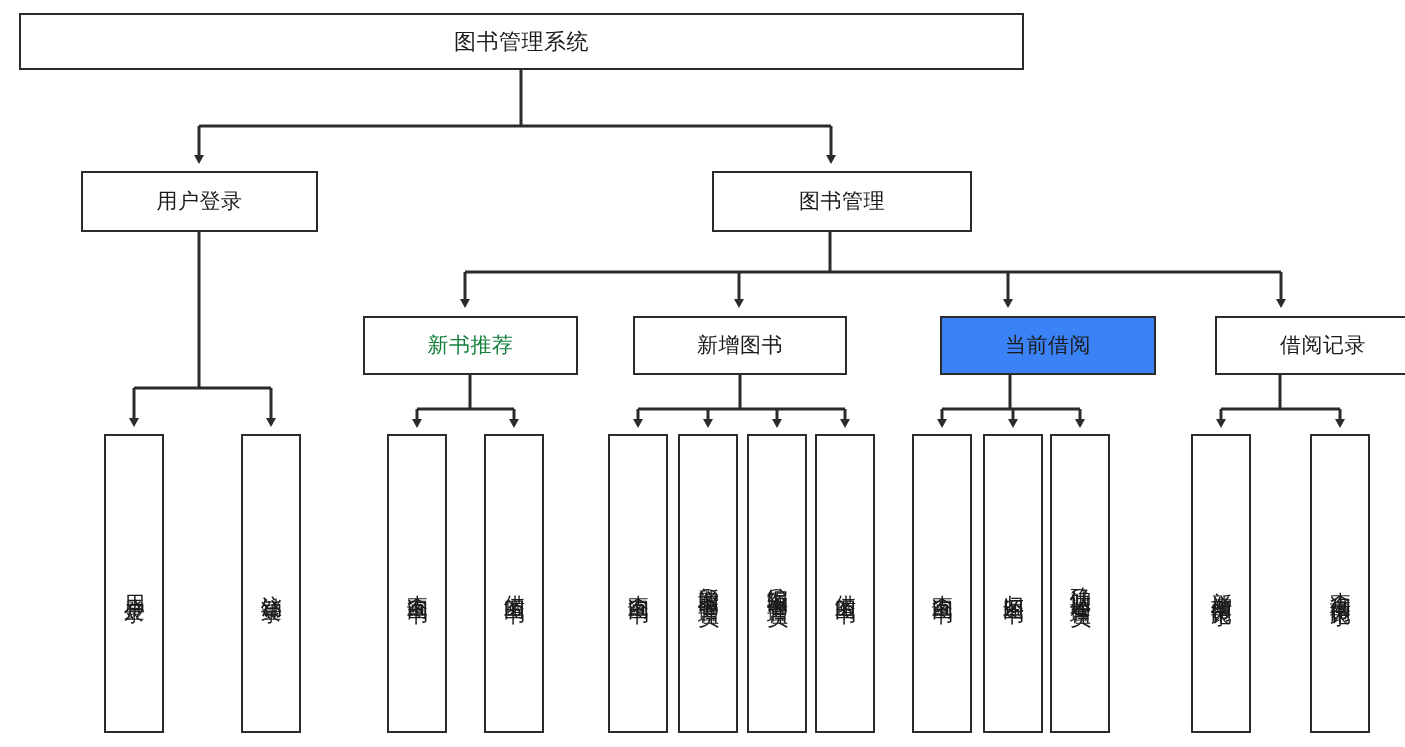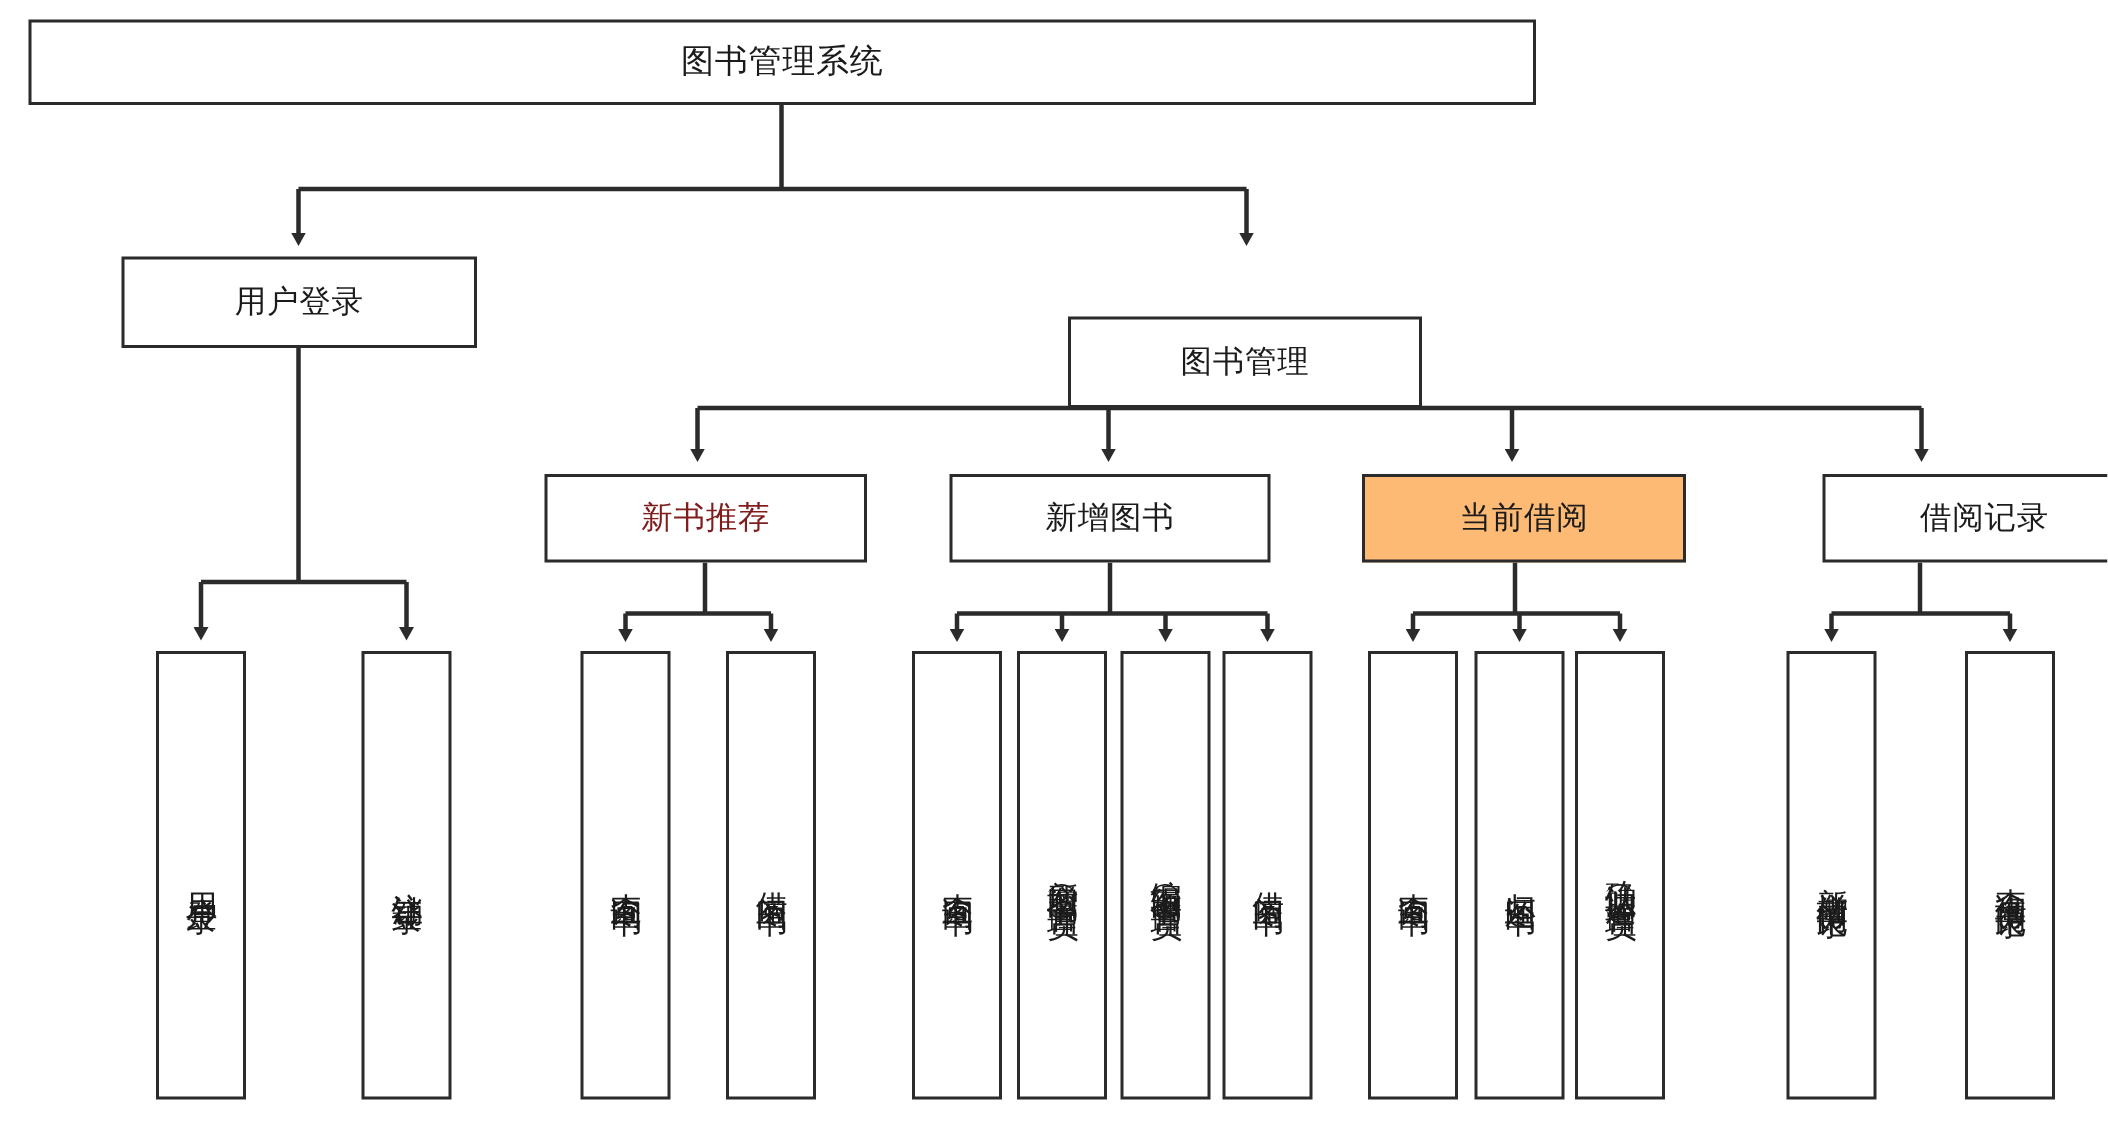--- a/index.html
+++ b/index.html
@@ -129,30 +129,30 @@
     </g>
   </svg>
 
   <div id="nodes">
       <div class="node horiz root" style="left: 19px; top: 13px; width: 1005px; height: 57px; border-color: rgb(43, 43, 43); background: rgb(255, 255, 255);">
         <span class="node-label" style="color: rgb(27, 27, 27);">图书管理系统</span>
       </div>
       <div class="node horiz" style="left: 81px; top: 171px; width: 237px; height: 61px; border-color: rgb(43, 43, 43); background: rgb(255, 255, 255);">
         <span class="node-label" style="color: rgb(27, 27, 27);">用户登录</span>
       </div>
-      <div class="node horiz" style="left: 712px; top: 171px; width: 236px; height: 61px; border-color: rgb(43, 43, 43); background: rgb(255, 255, 255); margin-top: 40px;">
+      <div class="node horiz" style="left: 712px; top: 171px; width: 260px; height: 61px; border-color: rgb(43, 43, 43); background: rgb(255, 255, 255);">
         <span class="node-label" style="color: rgb(27, 27, 27);">图书管理</span>
       </div>
       <div class="node horiz" style="left: 363px; top: 316px; width: 215px; height: 59px; border-color: rgb(43, 43, 43); background: rgb(255, 255, 255);">
-        <span class="node-label" style="color: #7f1d1d;">新书推荐</span>
+        <span class="node-label" style="color: #15803d;">新书推荐</span>
       </div>
       <div class="node horiz" style="left: 633px; top: 316px; width: 214px; height: 59px; border-color: rgb(43, 43, 43); background: rgb(255, 255, 255);">
         <span class="node-label" style="color: rgb(27, 27, 27);">新增图书</span>
       </div>
-      <div class="node horiz" style="left: 908px; top: 316px; width: 216px; height: 59px; border-color: rgb(43, 43, 43); background: #fdba74;">
+      <div class="node horiz" style="left: 940px; top: 316px; width: 216px; height: 59px; border-color: rgb(43, 43, 43); background: #3b82f6;">
         <span class="node-label" style="color: rgb(27, 27, 27);">当前借阅</span>
       </div>
       <div class="node horiz" style="left: 1215px; top: 316px; width: 216px; height: 59px; border-color: rgb(43, 43, 43); background: rgb(255, 255, 255);">
         <span class="node-label" style="color: rgb(27, 27, 27);">借阅记录</span>
       </div>
       <div class="node leaf" style="left: 104px; top: 434px; width: 60px; height: 299px; border-color: rgb(43, 43, 43); background: rgb(255, 255, 255);">
         <span class="node-label" style="color: rgb(27, 27, 27);">用户登录</span>
       </div>
       <div class="node leaf" style="left: 241px; top: 434px; width: 60px; height: 299px; border-color: rgb(43, 43, 43); background: rgb(255, 255, 255);">
         <span class="node-label" style="color: rgb(27, 27, 27);">注销登录</span>

